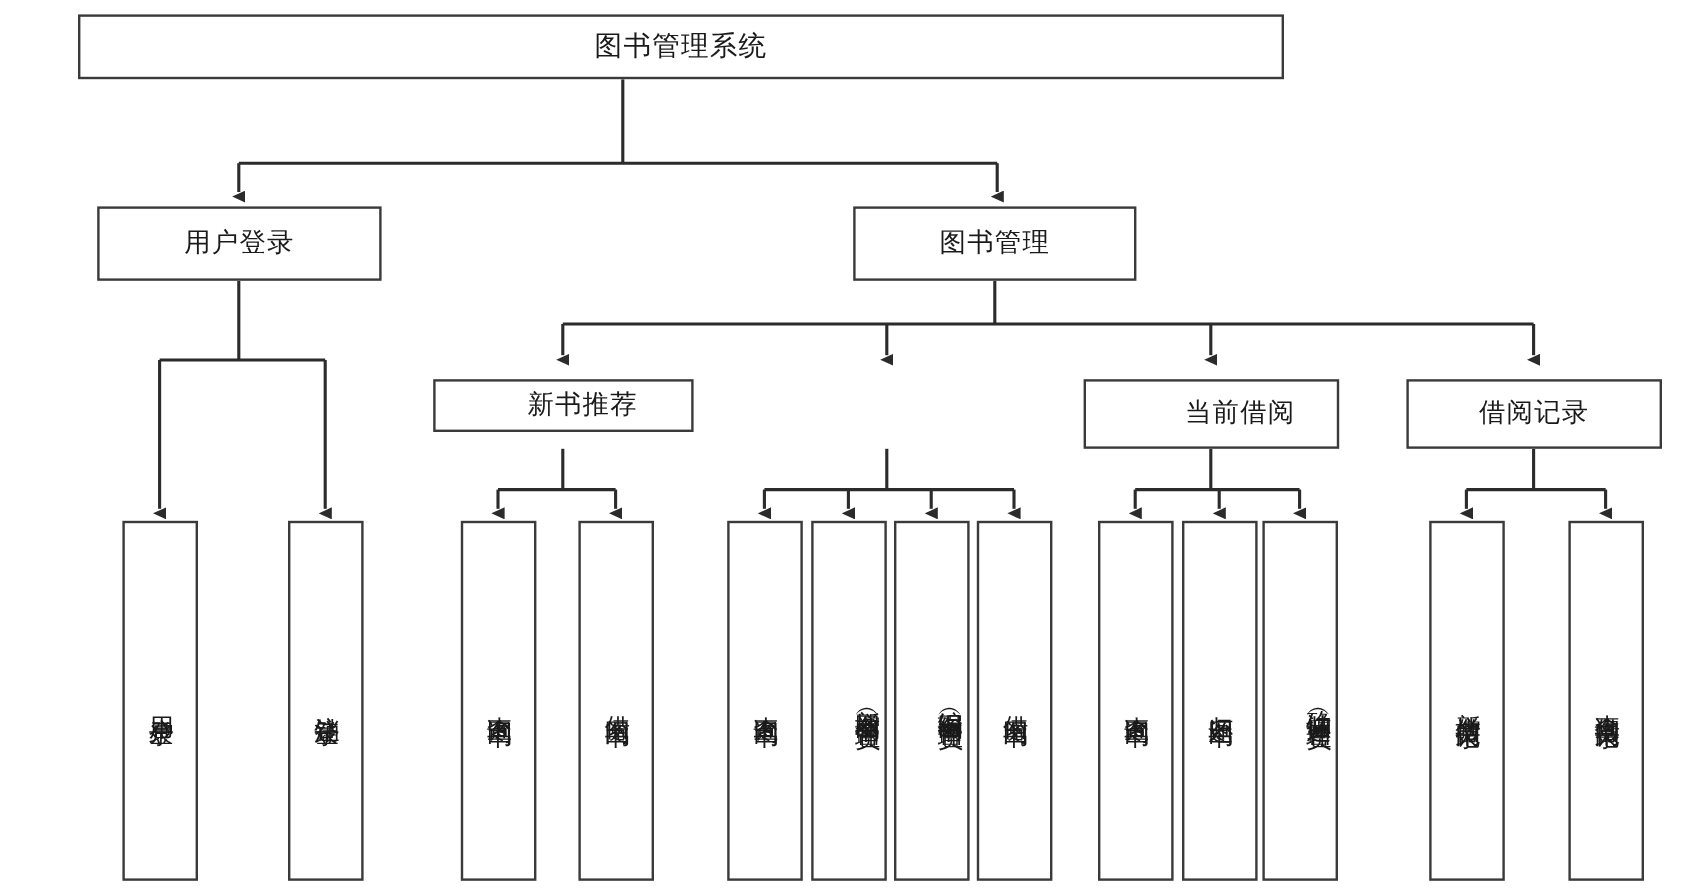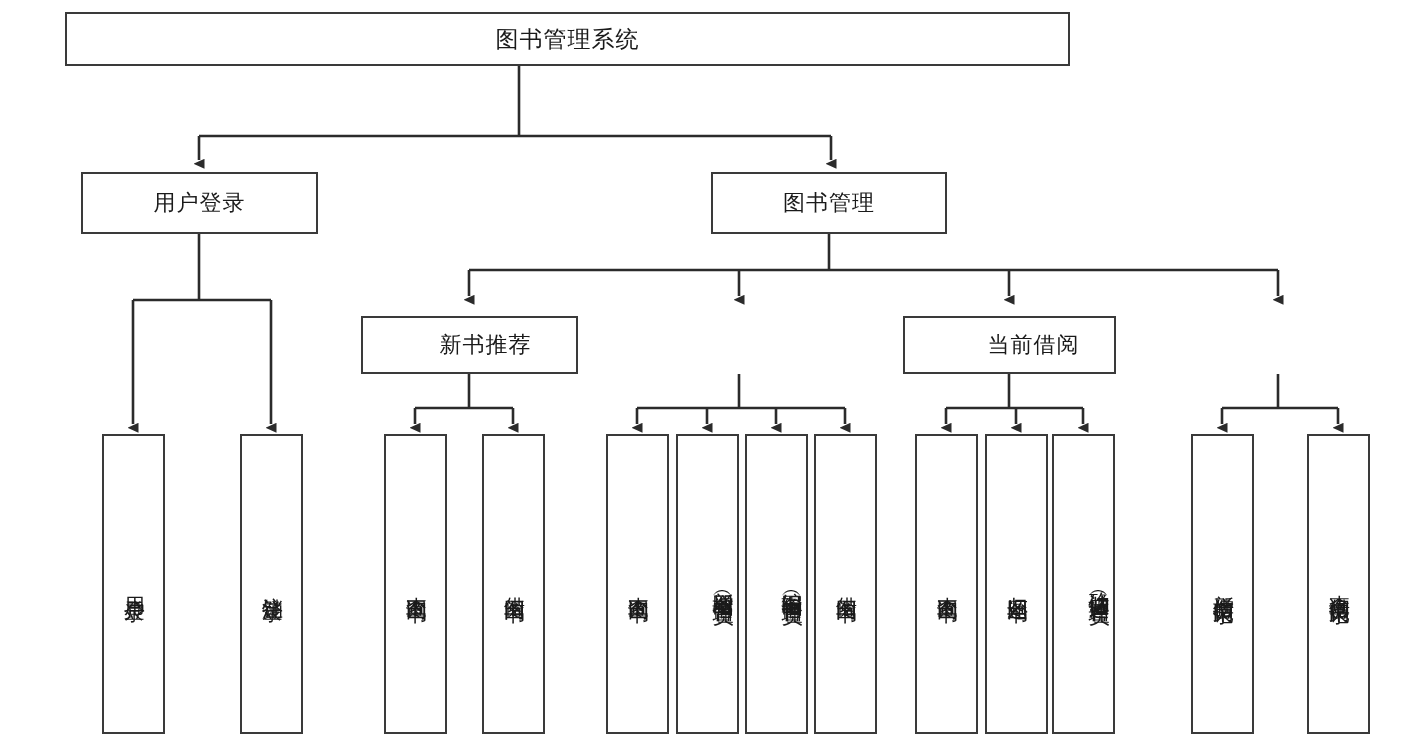--- a/index.html
+++ b/index.html
@@ -119,25 +119,26 @@
       <path d="M1338,408 L1338,424" marker-end="url(#arrow)"></path>
     </g>
   </svg>
 
   <div class="node h root" style="left:17px;top:12px;width:1005px;height:54px;margin-left:48px;">图书管理系统</div>
 
   <div class="node h" style="left:81px;top:172px;width:237px;height:62px;">用户登录</div>
 
   <div class="node h" style="left:711px;top:172px;width:236px;height:62px;">图书管理</div>
 
-  <div class="node h" style="left:361px;top:316px;width:217px;height:58px;padding-left:32px;">新书推荐</div>
+  <div class="node h" style="left:361px;top:316px;width:217px;height:44px;padding-left:32px;">新书推荐</div>
 
 
   <div class="node h" style="left:903px;top:316px;width:213px;height:58px;padding-left:48px;">当前借阅</div>
 
+  <div class="node h" style="left:1172px;top:316px;width:213px;height:58px;">借阅记录</div>
 
   <div class="node v mid" style="left:102px;top:434px;width:63px;height:300px;">用户登录</div>
 
   <div class="node v mid" style="left:240px;top:434px;width:63px;height:300px;">注销登录</div>
 
   <div class="node v mid" style="left:384px;top:434px;width:63px;height:300px;">查询图书</div>
 
   <div class="node v mid" style="left:482px;top:434px;width:63px;height:300px;">借阅图书</div>
 
   <div class="node v mid" style="left:606px;top:434px;width:63px;height:300px;">查询图书</div>

